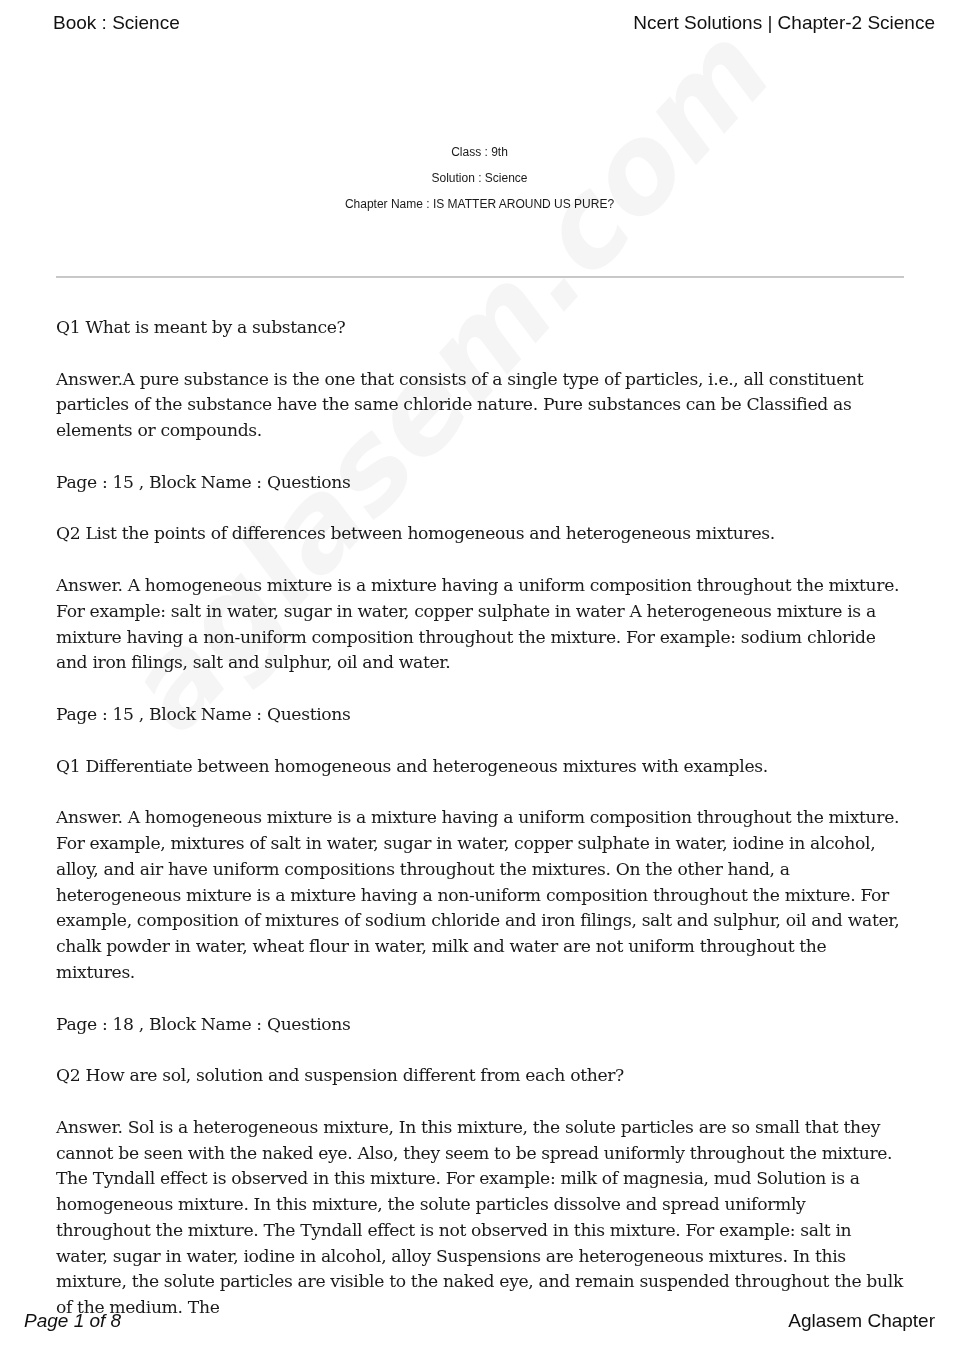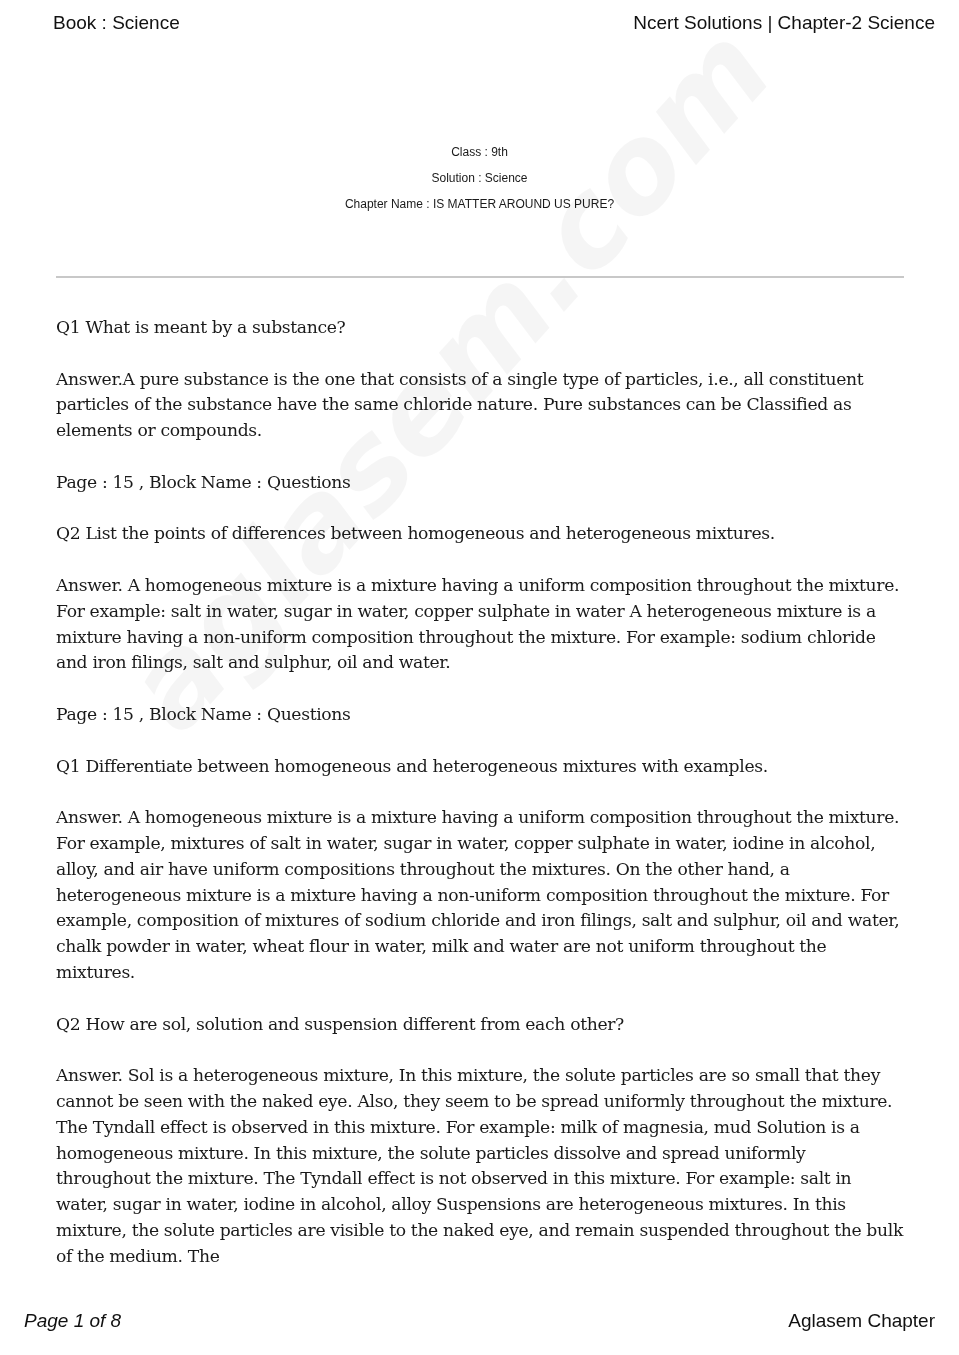--- a/index.html
+++ b/index.html
@@ -60,20 +60,21 @@
   <p>Q1 What is meant by a substance?</p>
   <p>Answer.A pure substance is the one that consists of a single type of particles, i.e., all constituent particles of the substance have the same chloride nature. Pure substances can be Classified as elements or compounds.</p>
   <p>Page : 15 , Block Name : Questions</p>
 
   <p>Q2 List the points of differences between homogeneous and heterogeneous mixtures.</p>
   <p>Answer. A homogeneous mixture is a mixture having a uniform composition throughout the mixture. For example: salt in water, sugar in water, copper sulphate in water A heterogeneous mixture is a mixture having a non-uniform composition throughout the mixture. For example: sodium chloride and iron filings, salt and sulphur, oil and water.</p>
   <p>Page : 15 , Block Name : Questions</p>
 
   <p>Q1 Differentiate between homogeneous and heterogeneous mixtures with examples.</p>
   <p>Answer. A homogeneous mixture is a mixture having a uniform composition throughout the mixture. For example, mixtures of salt in water, sugar in water, copper sulphate in water, iodine in alcohol, alloy, and air have uniform compositions throughout the mixtures. On the other hand, a heterogeneous mixture is a mixture having a non-uniform composition throughout the mixture. For example, composition of mixtures of sodium chloride and iron filings, salt and sulphur, oil and water, chalk powder in water, wheat flour in water, milk and water are not uniform throughout the mixtures.</p>
+  <p>Page : 18 , Block Name : Questions</p>
 
   <p>Q2 How are sol, solution and suspension different from each other?</p>
   <p>Answer. Sol is a heterogeneous mixture, In this mixture, the solute particles are so small that they cannot be seen with the naked eye. Also, they seem to be spread uniformly throughout the mixture. The Tyndall effect is observed in this mixture. For example: milk of magnesia, mud Solution is a homogeneous mixture. In this mixture, the solute particles dissolve and spread uniformly throughout the mixture. The Tyndall effect is not observed in this mixture. For example: salt in water, sugar in water, iodine in alcohol, alloy Suspensions are heterogeneous mixtures. In this mixture, the solute particles are visible to the naked eye, and remain suspended throughout the bulk of the medium. The</p>
 </div>
 
 <div class="running-footer">
   <span class="rf-left">Page 1 of 8</span>
   <span class="rf-right">Aglasem Chapter</span>
 </div>
 

